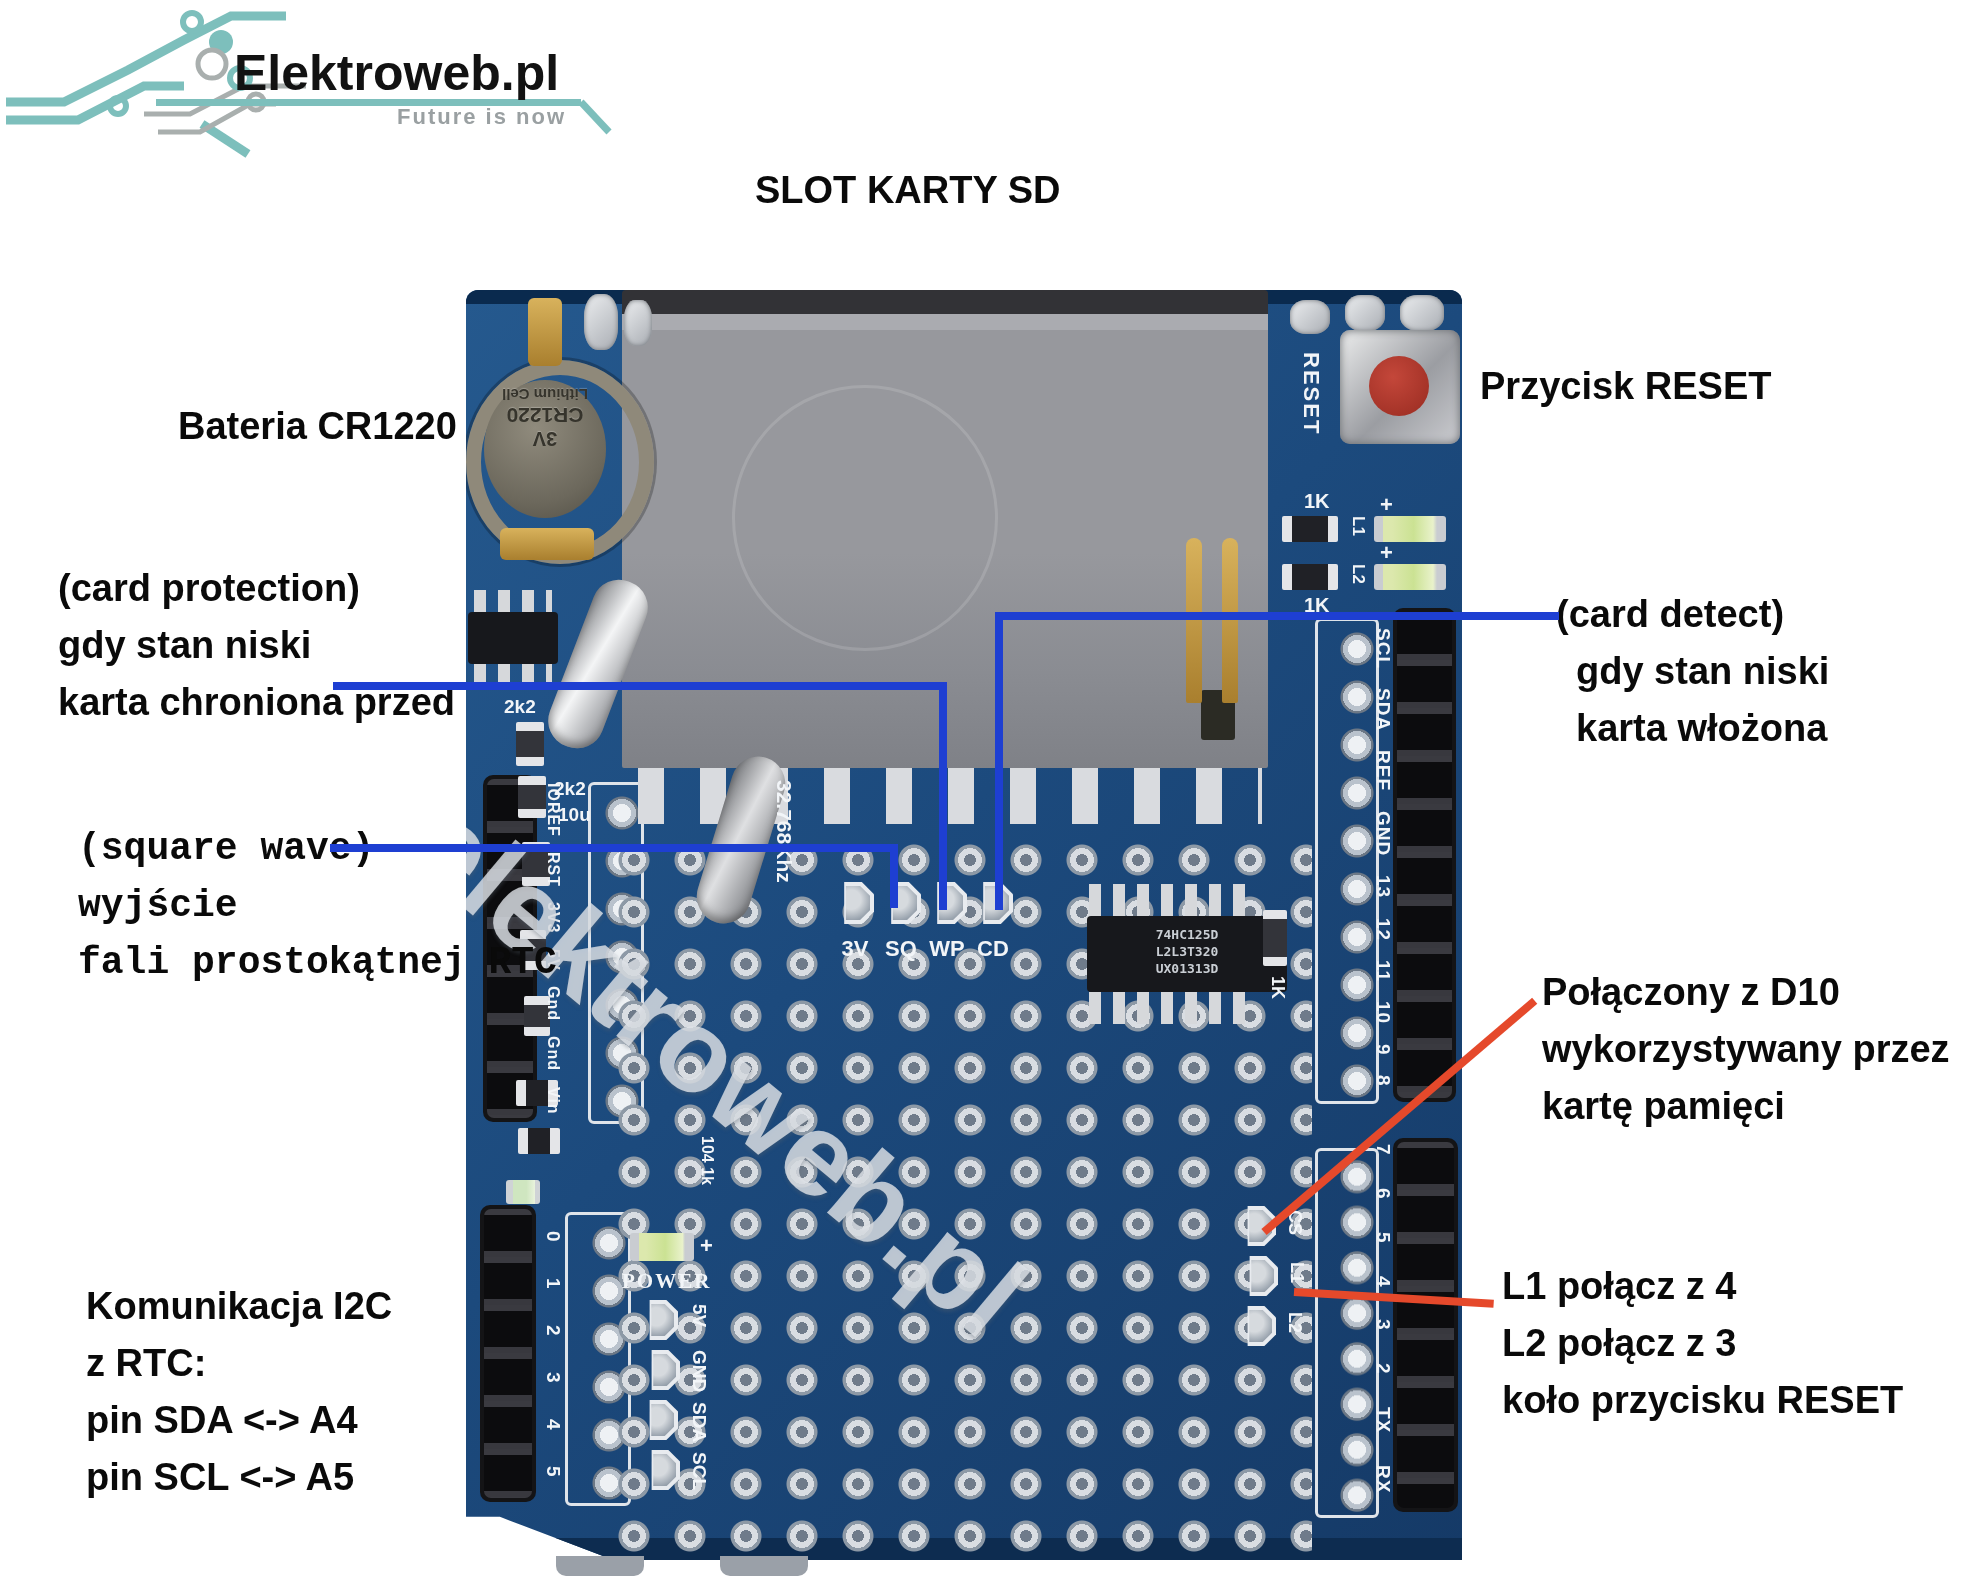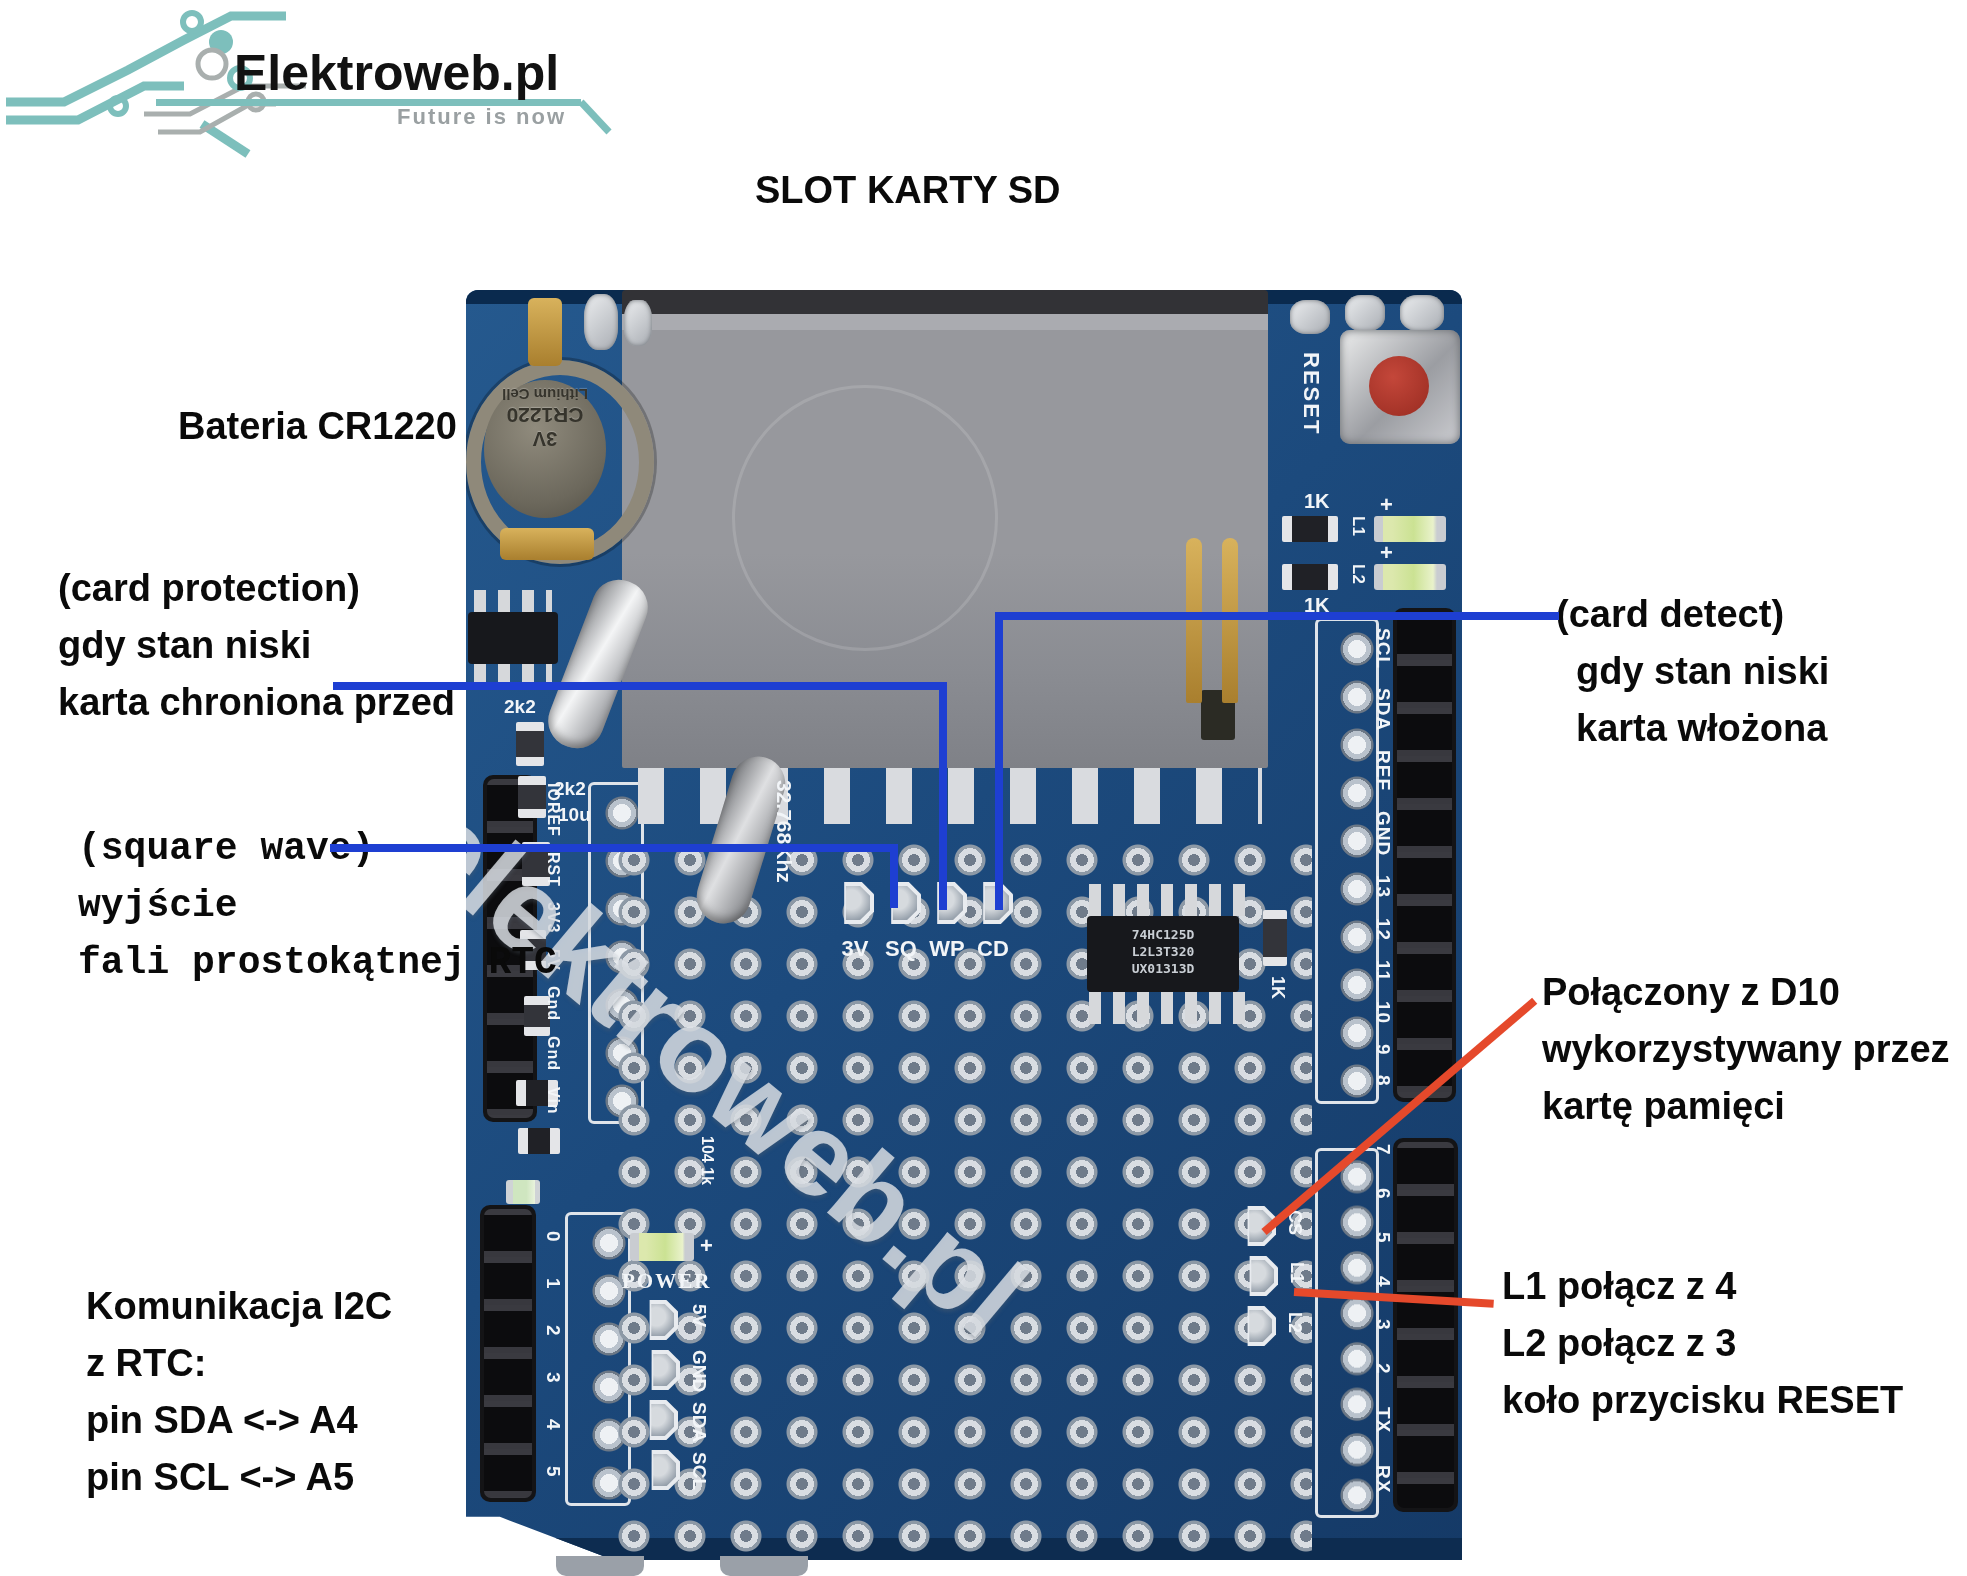--- a/index.html
+++ b/index.html
@@ -110,20 +110,21 @@
     <circle cx="112" cy="104" r="8" fill="none" stroke="#7dbfbc" stroke-width="6"></circle>
     <circle cx="250" cy="100" r="8" fill="none" stroke="#a9afae" stroke-width="5"></circle>
     <rect x="150" y="97" width="425" height="7" fill="#7dbfbc"></rect>
     <path d="M575,100 L603,130" stroke="#7dbfbc" stroke-width="7" fill="none"></path>
     <text x="228" y="88" font-size="50" font-weight="bold" fill="#121212" font-family="Liberation Sans, sans-serif">Elektroweb.pl</text>
     <text x="560" y="122" font-size="22" font-weight="bold" fill="#9aa0a2" text-anchor="end" letter-spacing="2" font-family="Liberation Sans, sans-serif">Future is now</text>
   </svg>
 
   <div class="lbl" style="left:755px;top:162px;">SLOT KARTY SD</div>
   <div class="lbl" style="left:178px;top:398px;">Bateria CR1220</div>
+  <div class="lbl" style="left:1480px;top:358px;">Przycisk RESET</div>
 
   <div class="lbl" style="left:58px;top:560px;">
     <div>(card protection)</div>
     <div>gdy stan niski</div>
     <div>karta chroniona przed</div>
   </div>
 
   <div class="lbl" style="left:78px;top:820px;font-family:Liberation Mono, monospace;">
     <div>(square wave)</div>
     <div>wyjście</div>
@@ -341,21 +342,21 @@
           <i></i>
         </div>
       <div class="silk" style="left:10px;top:56px;width:42px;text-align:center;font-size:22px;">3V</div>
       <div class="silk" style="left:56px;top:56px;width:42px;text-align:center;font-size:22px;">SQ</div>
       <div class="silk" style="left:102px;top:56px;width:42px;text-align:center;font-size:22px;">WP</div>
       <div class="silk" style="left:148px;top:56px;width:42px;text-align:center;font-size:22px;">CD</div>
     </div>
 
     <div style="left:611px;top:590px;width:210px;height:162px;">
       <div class="pins-h" style="left:12px;top:4px;width:164px;height:32px;"></div>
-      <div class="icbody" style="left:10px;top:36px;width:152px;height:66px;">
+      <div class="icbody" style="left:10px;top:36px;width:200px;height:66px;">
         <div>74HC125D</div>
         <div>L2L3T320</div>
         <div>UX01313D</div>
       </div>
       <div class="pins-h" style="left:12px;top:112px;width:164px;height:32px;"></div>
       <div class="rchipv" style="left:186px;top:30px;width:24px;height:56px;"></div>
       <div class="silk vsilk" style="left:190px;top:96px;font-size:18px;">1K</div>
     </div>
 
     <div class="wm">elektroweb.pl</div>

